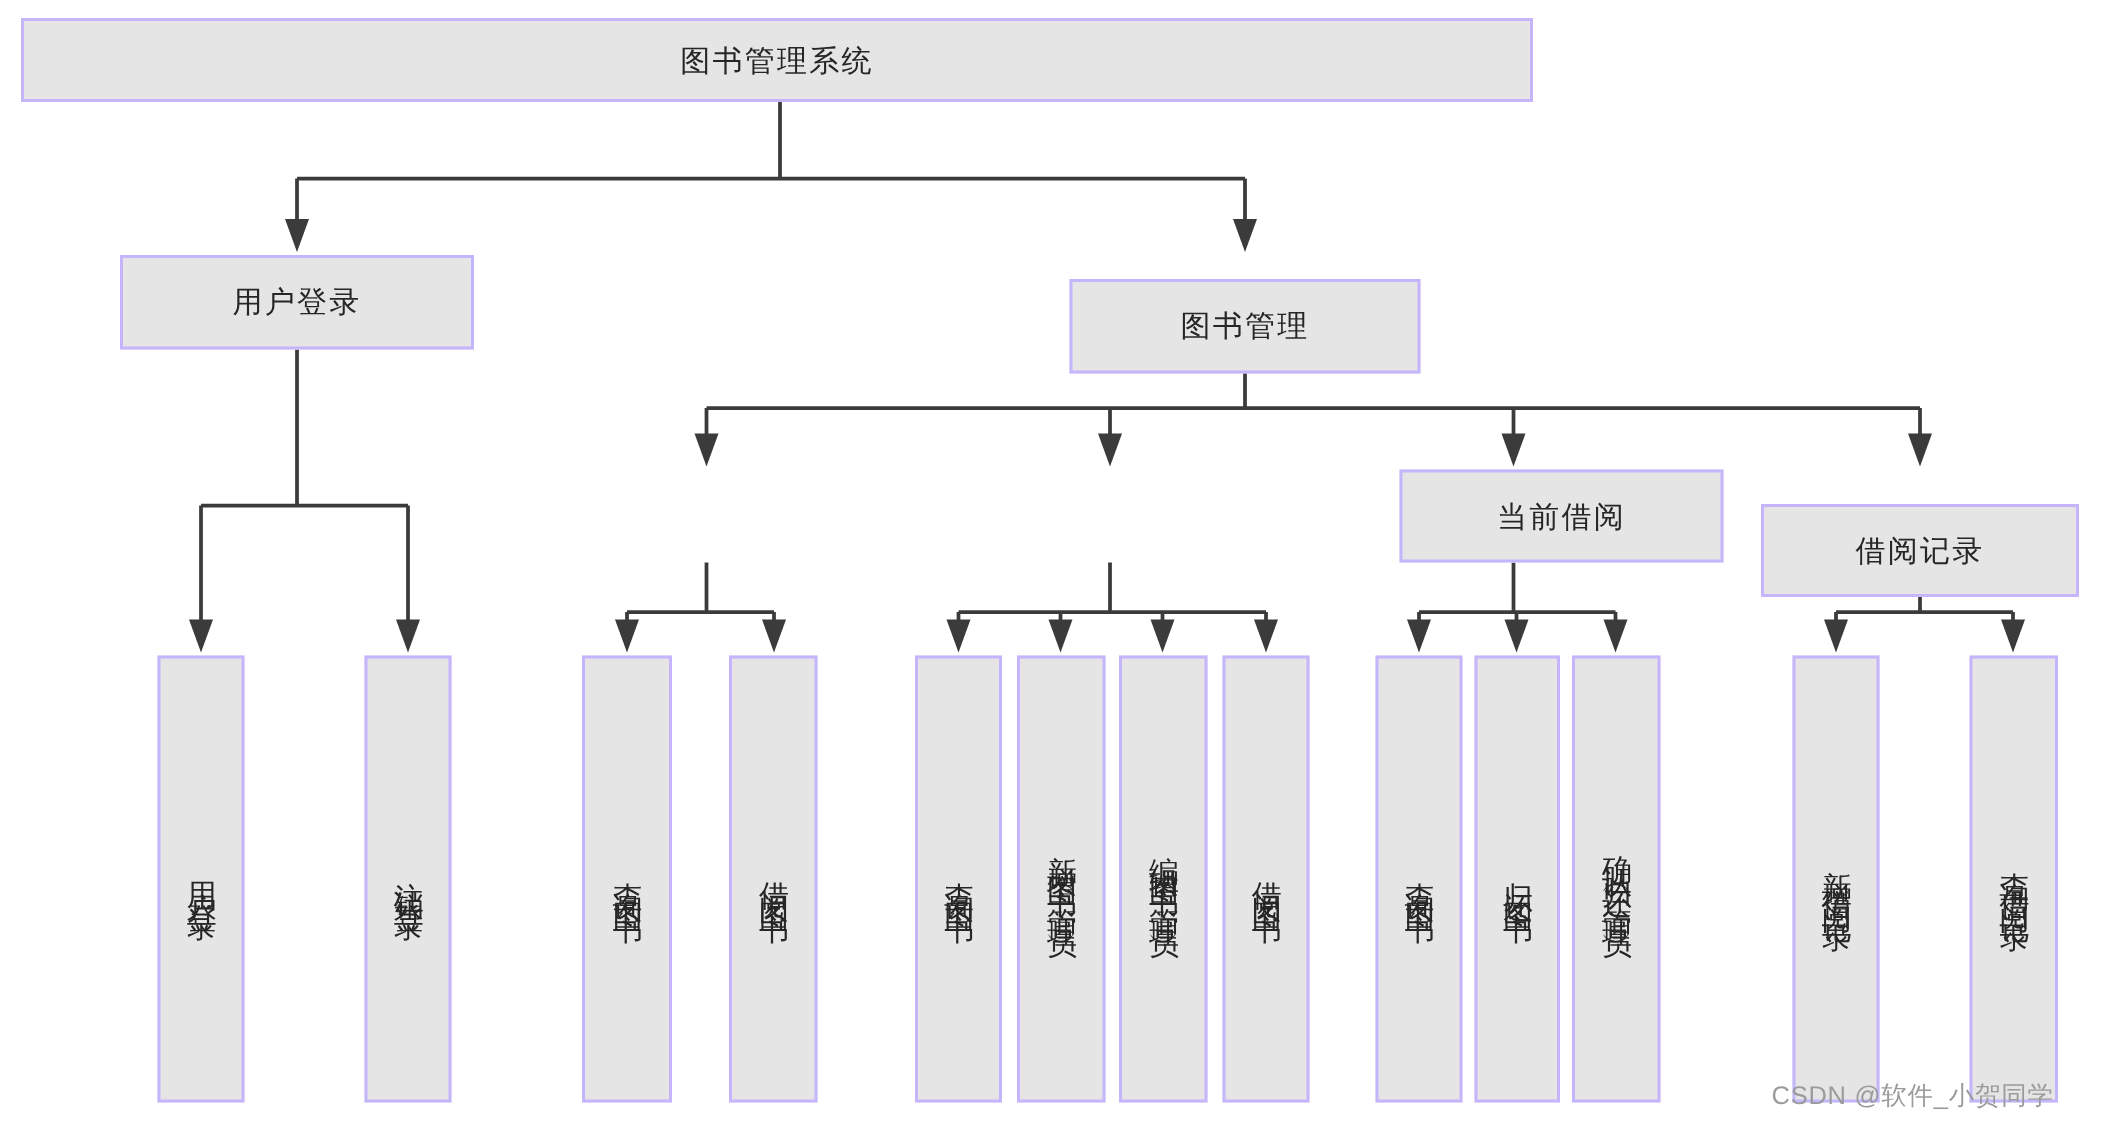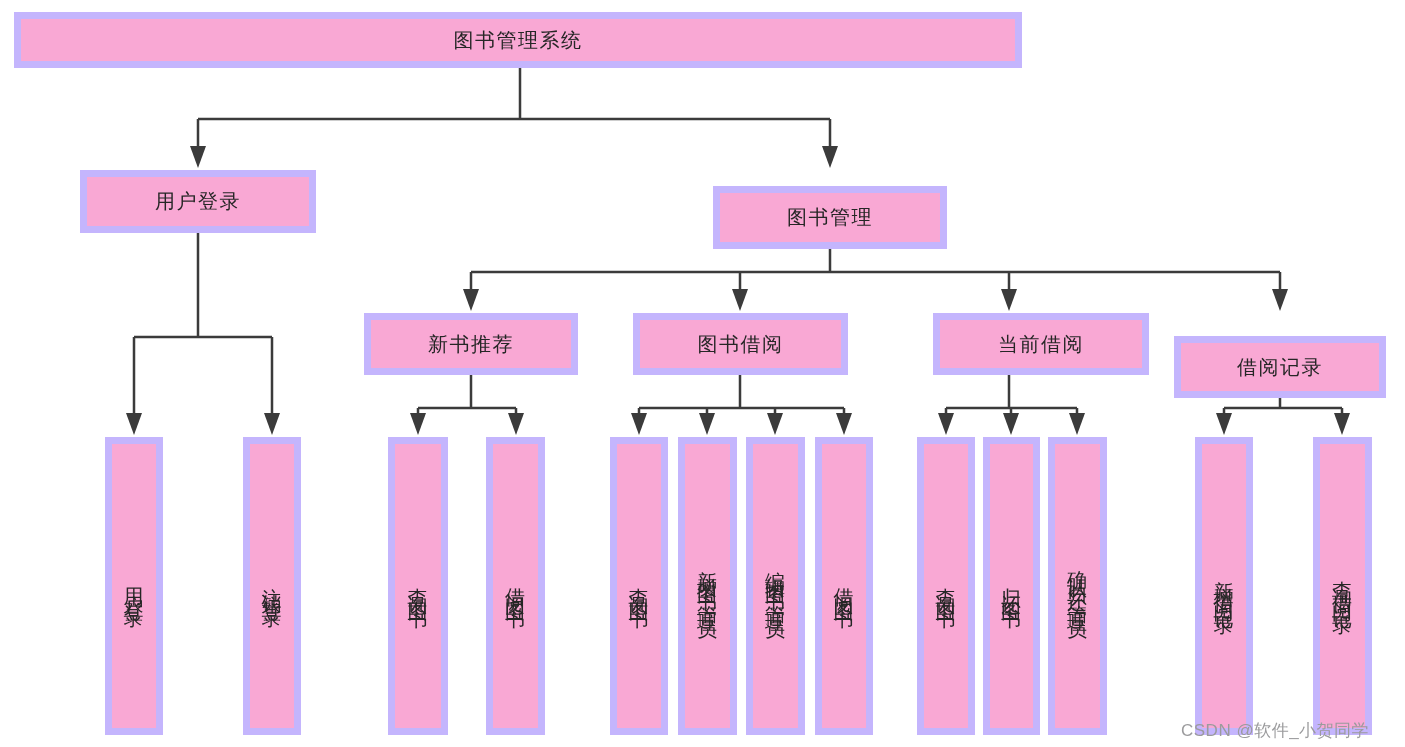--- a/index.html
+++ b/index.html
@@ -14,22 +14,22 @@
     overflow: hidden;
   }
   svg.connectors {
     position: absolute;
     left: 0; top: 0;
     width: 1405px; height: 747px;
     z-index: 1;
   }
   .box {
     position: absolute;
-    background: #f9a8d4;
-    border: 7px solid #c4b5fd;
+    background: #e5e5e5;
+    border: 2px solid #c4b5fd;
     display: flex;
     align-items: center;
     justify-content: center;
     z-index: 2;
     text-align: center;
   }
   .hbox {
     font-size: 20px;
     letter-spacing: 1.5px;
     white-space: nowrap;
@@ -88,22 +88,20 @@
       <polygon points="1216,413 1232,413 1224,435"></polygon>
       <polygon points="1334,413 1350,413 1342,435"></polygon>
     </g>
   </svg>
 
   <div class="box hbox" style="left:14px; top:12px; width:1008px; height:56px;">图书管理系统</div>
 
   <div class="box hbox" style="left:80px; top:170px; width:236px; height:63px;">用户登录</div>
   <div class="box hbox" style="left:713px; top:170px; width:234px; height:63px;margin-top:16px;">图书管理</div>
 
-  <div class="box hbox" style="left:364px; top:313px; width:214px; height:62px;">新书推荐</div>
-  <div class="box hbox" style="left:633px; top:313px; width:215px; height:62px;">图书借阅</div>
   <div class="box hbox" style="left:901px; top:313px; width:216px; height:62px;margin-left:32px;">当前借阅</div>
   <div class="box hbox" style="left:1174px; top:313px; width:212px; height:62px;margin-top:23px;">借阅记录</div>
 
   <div class="box vbox" style="left:105px; top:437px; width:58px; height:298px;">用户登录</div>
   <div class="box vbox" style="left:243px; top:437px; width:58px; height:298px;">注销登录</div>
 
   <div class="box vbox" style="left:388px; top:437px; width:60px; height:298px;">查询图书</div>
   <div class="box vbox" style="left:486px; top:437px; width:59px; height:298px;">借阅图书</div>
 
   <div class="box vbox" style="left:610px; top:437px; width:58px; height:298px;">查询图书</div>

